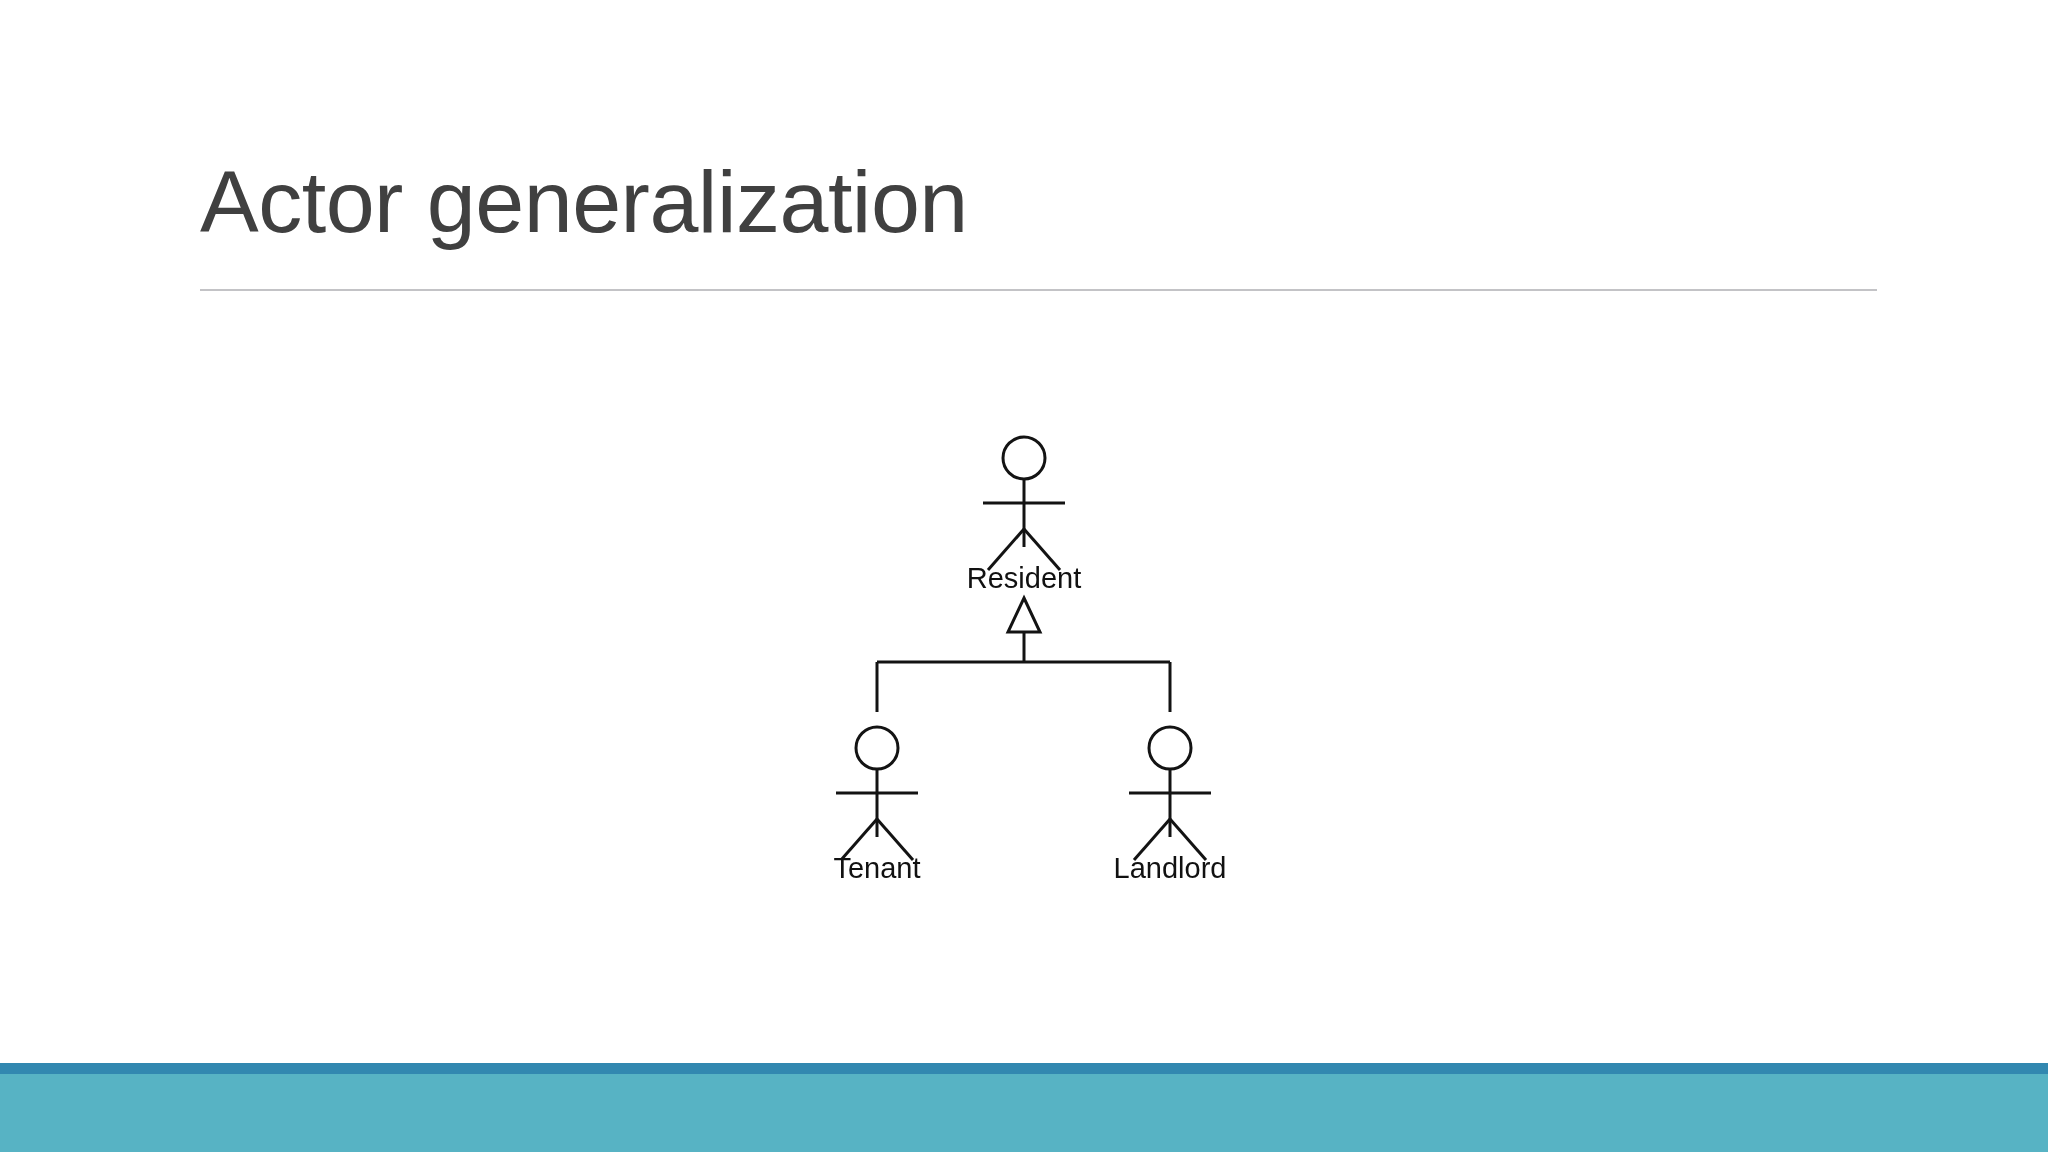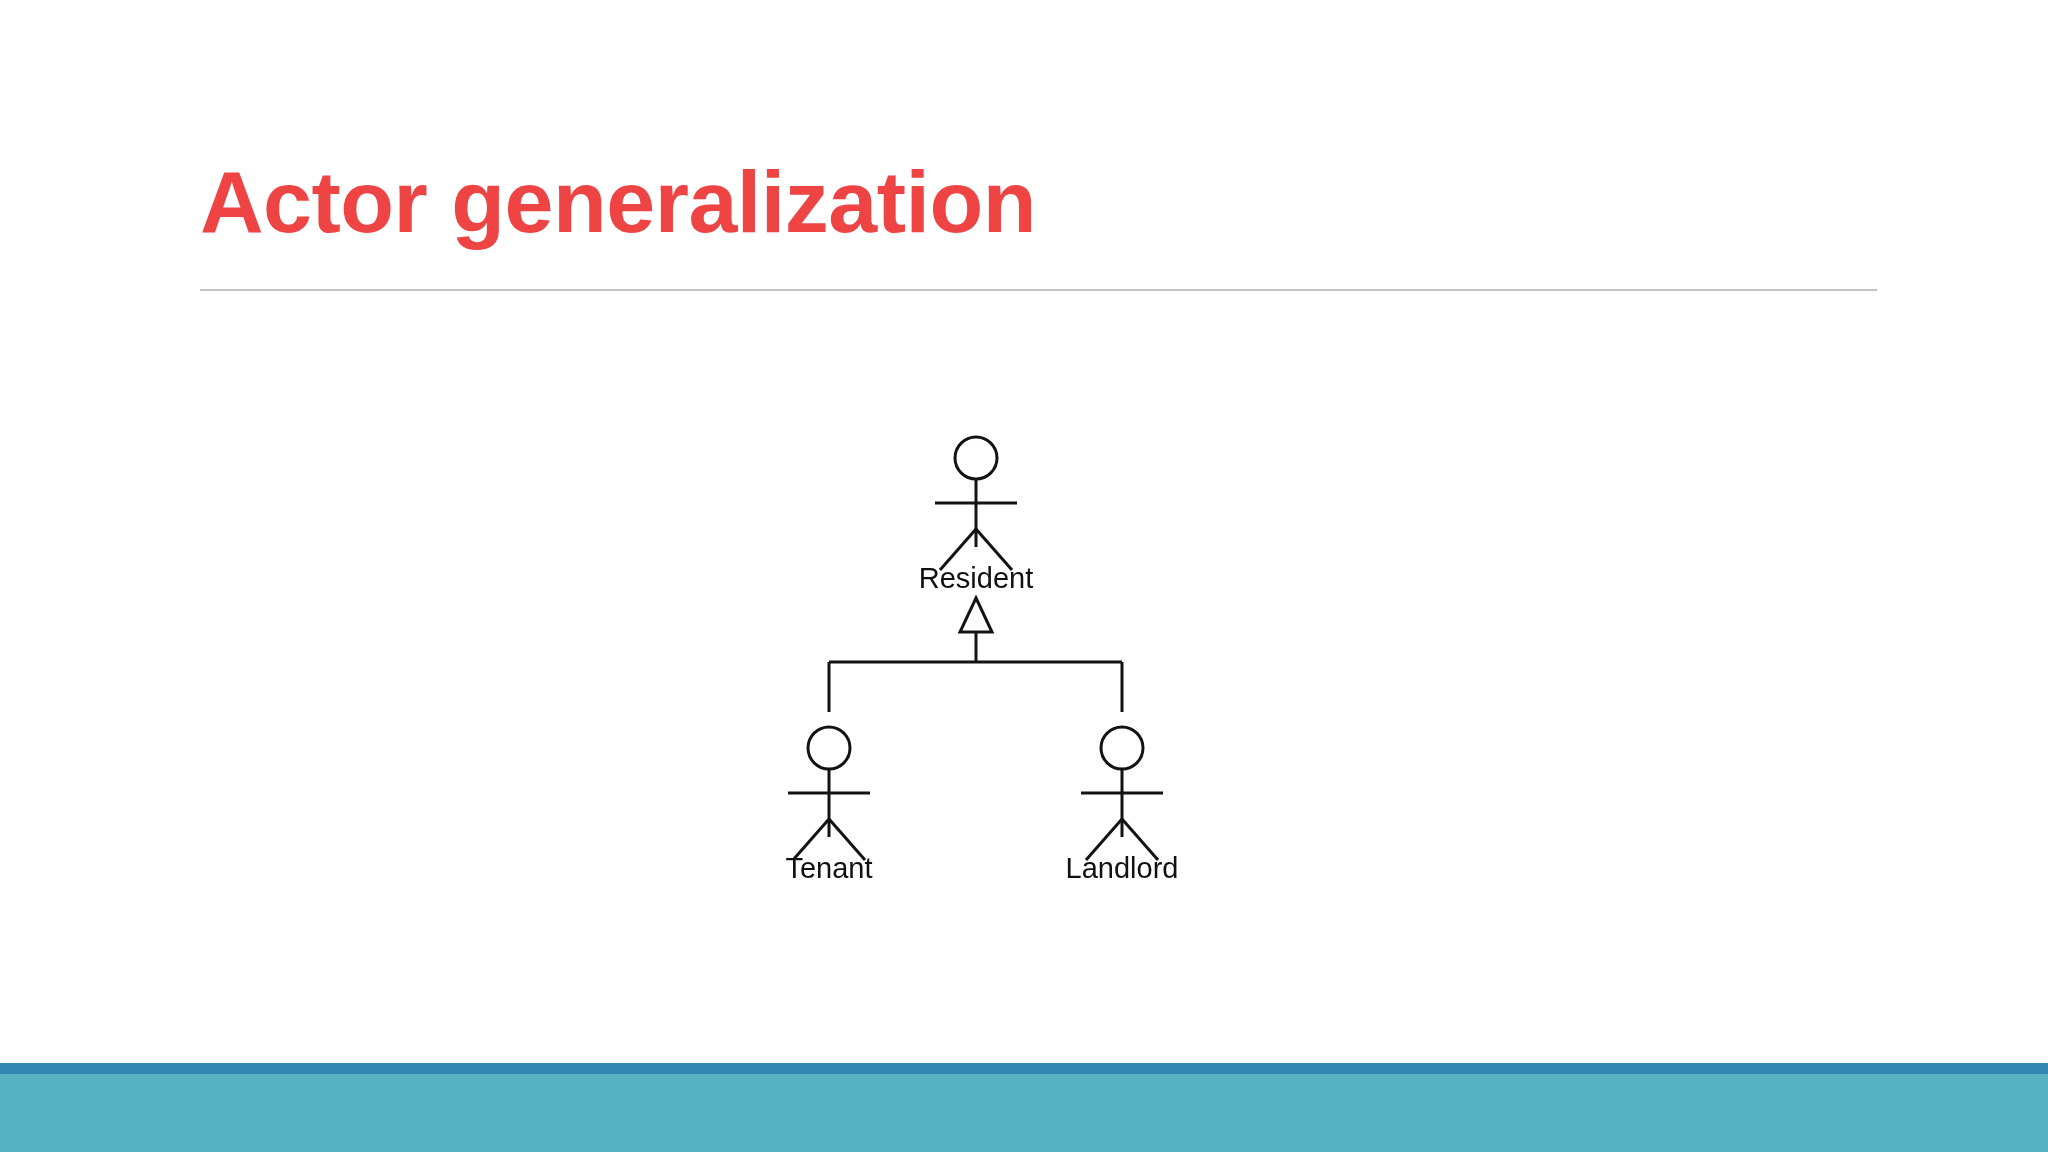--- a/index.html
+++ b/index.html
@@ -25,39 +25,39 @@
     top: 150px;
     width: 1680px;
     height: 145px;
   }
   #page-title {
     position: absolute;
     left: 0px;
     top: 0px;
     font-family: "Liberation Sans", sans-serif;
     font-size: 88px;
-    font-weight: 700;
+    font-weight: 400;
     letter-spacing: -0.5px;
-    color: #ef4444;
+    color: #404040;
     white-space: nowrap;
     line-height: 1.18;
   }
   #title-divider {
     position: absolute;
     left: 0px;
     top: 139px;
     width: 1677px;
     height: 0px;
     border-top: 2px solid #c3c3c6;
   }
 
   
   #diagram {
     position: absolute;
-    left: 724px;
+    left: 772px;
     top: 410px;
     width: 560px;
     height: 500px;
   }
   #diagram svg {
     display: block;
   }
   .uml-label {
     font-family: "Liberation Sans", sans-serif;
     font-size: 29px;

